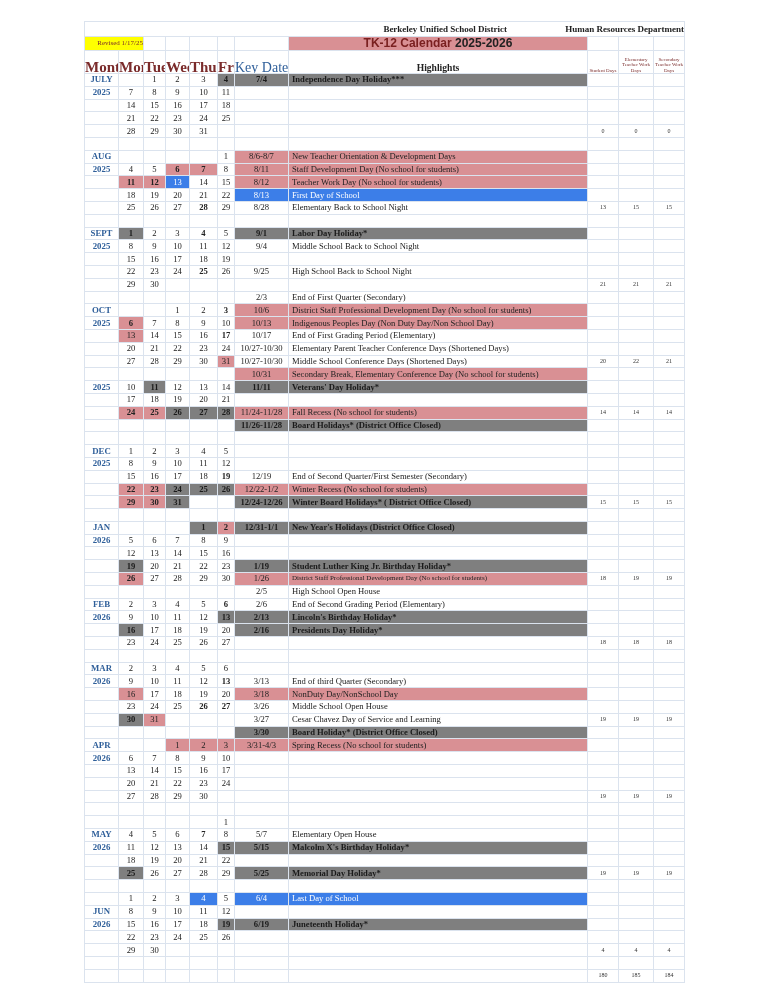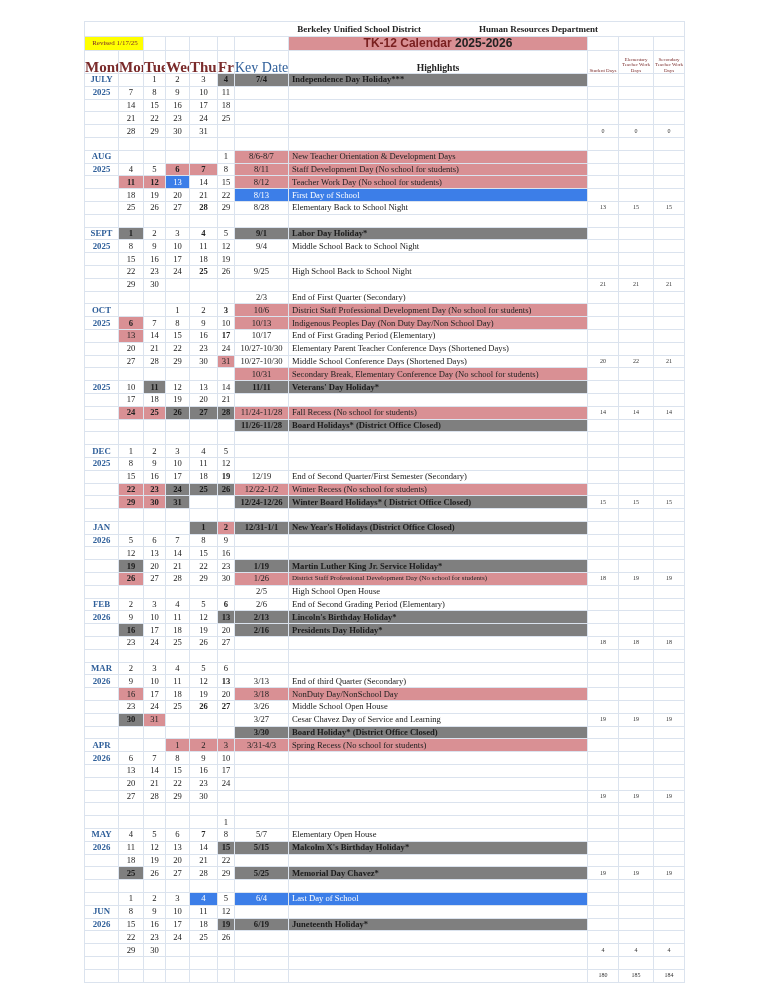--- a/index.html
+++ b/index.html
@@ -10,21 +10,21 @@
   td.hl{text-align:left;padding-left:3px;}
   td.month{color:#2f5f9a;font-weight:bold;font-size:8.8px;}
   tr.title td{height:14px;}
   tr.sub td{height:13px;}
   tr.head td{height:22px;vertical-align:bottom;}
   .hdr{color:#7a2b2b;font-weight:bold;font-size:15px;text-align:center;}
   .hdr-key{color:#2f5f9a;font-weight:normal;font-size:14px;}
   .hdr-hl{color:#222;font-weight:bold;font-size:9.6px;}
   .hdr-small{color:#7a2b2b;font-size:5px;line-height:5.5px;white-space:normal;vertical-align:middle;}
   .district{font-weight:bold;font-size:9px;}
-  .revised{background:#ffff00;color:#7a2b2b;font-size:7px;text-align:center;padding-left:2px;}
+  .revised{background:#ffff00;color:#7a2b2b;font-size:7px;text-align:right;padding-left:2px;}
   .tk-title{background:#d99094;color:#7a2020;font-family:"Liberation Sans",sans-serif;font-size:12px;font-weight:bold;}
   .tk-title b{color:#222;}
   .pink{background:#d99094;}
   .gray{background:#7f7f7f;color:#1a1a1a;font-weight:bold;}
   .blue{background:#3c7ee8;color:#ffffff;}
   .bold{font-weight:bold;}
   .small{font-size:7px;}
   .tot{font-size:6px;color:#333;}
 </style>
 </head>
@@ -40,21 +40,21 @@
         <col style="width:28px">
         <col style="width:17px">
         <col style="width:54px">
         <col style="width:299px">
         <col style="width:31px">
         <col style="width:35px">
         <col style="width:31px">
     </colgroup>
     <tbody id="tbody">
       <tr class="title">
-        <td colspan="11" style="text-align:center;padding-left:126px;">
+        <td colspan="11" style="text-align:right;padding-left:126px;">
           <span class="district">Berkeley Unified School District</span>
           <span class="district" style="margin-left:56px;">Human Resources Department</span>
         </td>
       </tr>
       <tr class="sub">
         <td colspan="2" class="revised">Revised 1/17/25</td>
         <td></td>
           <td></td>
           <td></td>
           <td></td>
@@ -572,21 +572,21 @@
           <td class="tot"></td>
         </tr>
         <tr>
           <td class="month"></td>
           <td class="gray">19</td>
           <td>20</td>
           <td>21</td>
           <td>22</td>
           <td>23</td>
           <td class="gray">1/19</td>
-          <td class="hl gray">Martin Luther King Jr. Service Holiday*</td>
+          <td class="hl gray">Student Luther King Jr. Birthday Holiday*</td>
           <td class="tot"></td>
           <td class="tot"></td>
           <td class="tot"></td>
         </tr>
         <tr>
           <td class="month"></td>
           <td class="pink bold">26</td>
           <td>27</td>
           <td>28</td>
           <td>29</td>
@@ -884,21 +884,21 @@
           <td class="tot"></td>
         </tr>
         <tr>
           <td class="month"></td>
           <td class="gray">25</td>
           <td>26</td>
           <td>27</td>
           <td>28</td>
           <td>29</td>
           <td class="gray">5/25</td>
-          <td class="hl gray">Memorial Day Chavez*</td>
+          <td class="hl gray">Memorial Day Holiday*</td>
           <td class="tot">19</td>
           <td class="tot">19</td>
           <td class="tot">19</td>
         </tr>
         <tr>
           <td class="month"></td>
           <td></td>
           <td></td>
           <td></td>
           <td></td>

